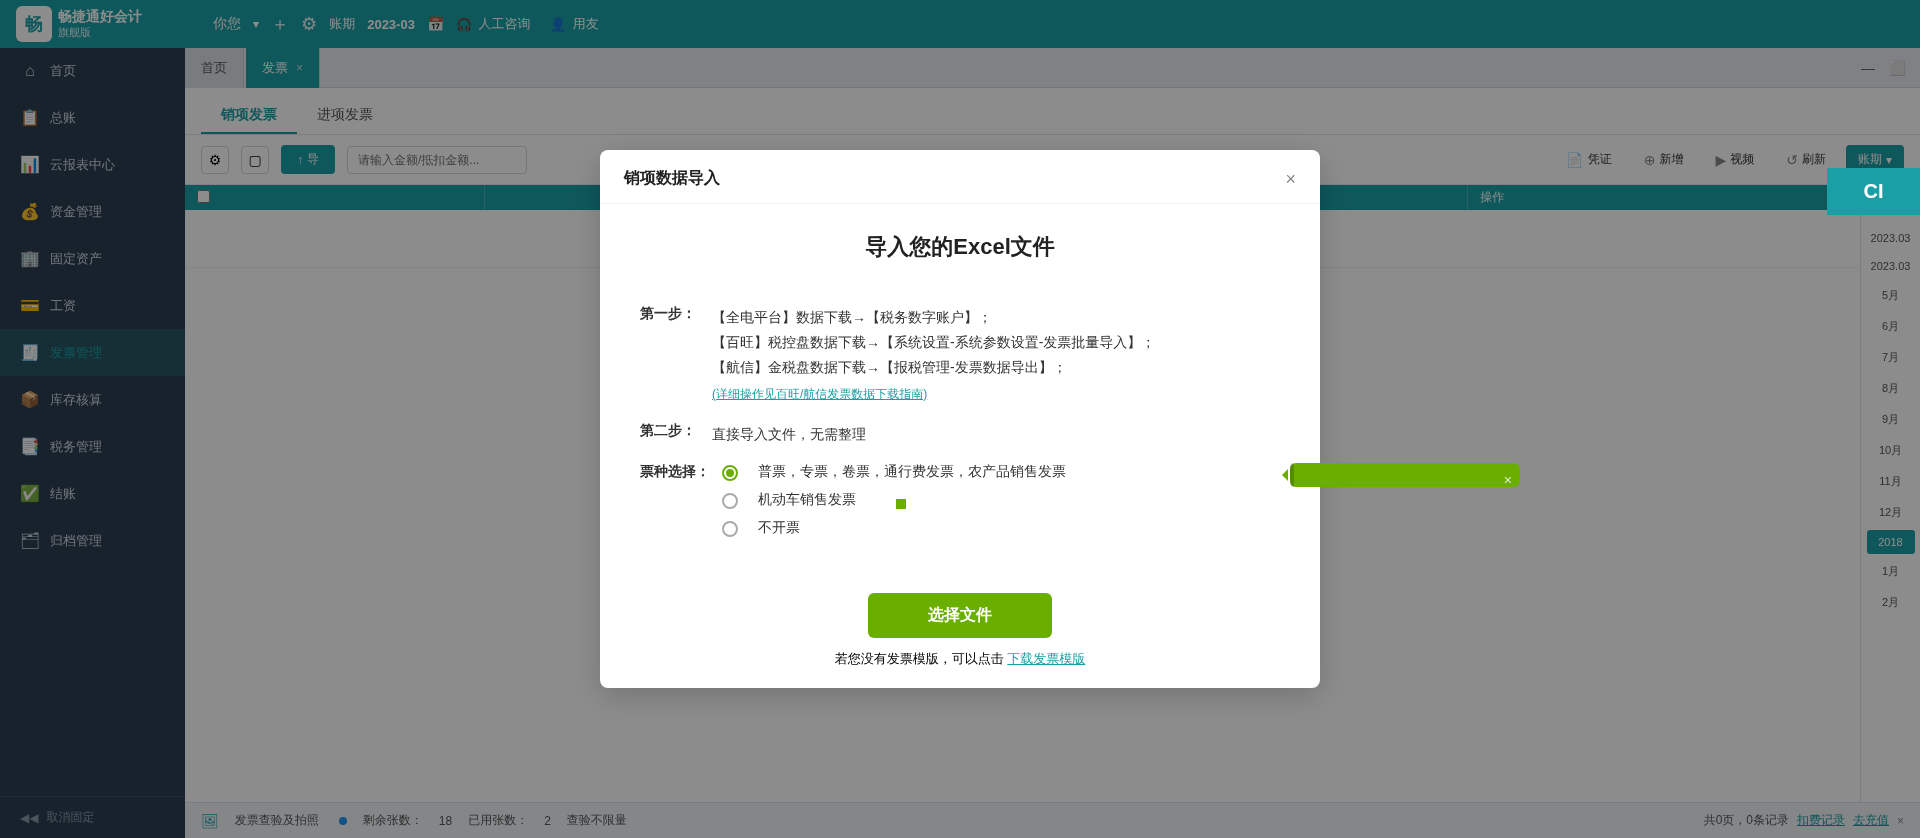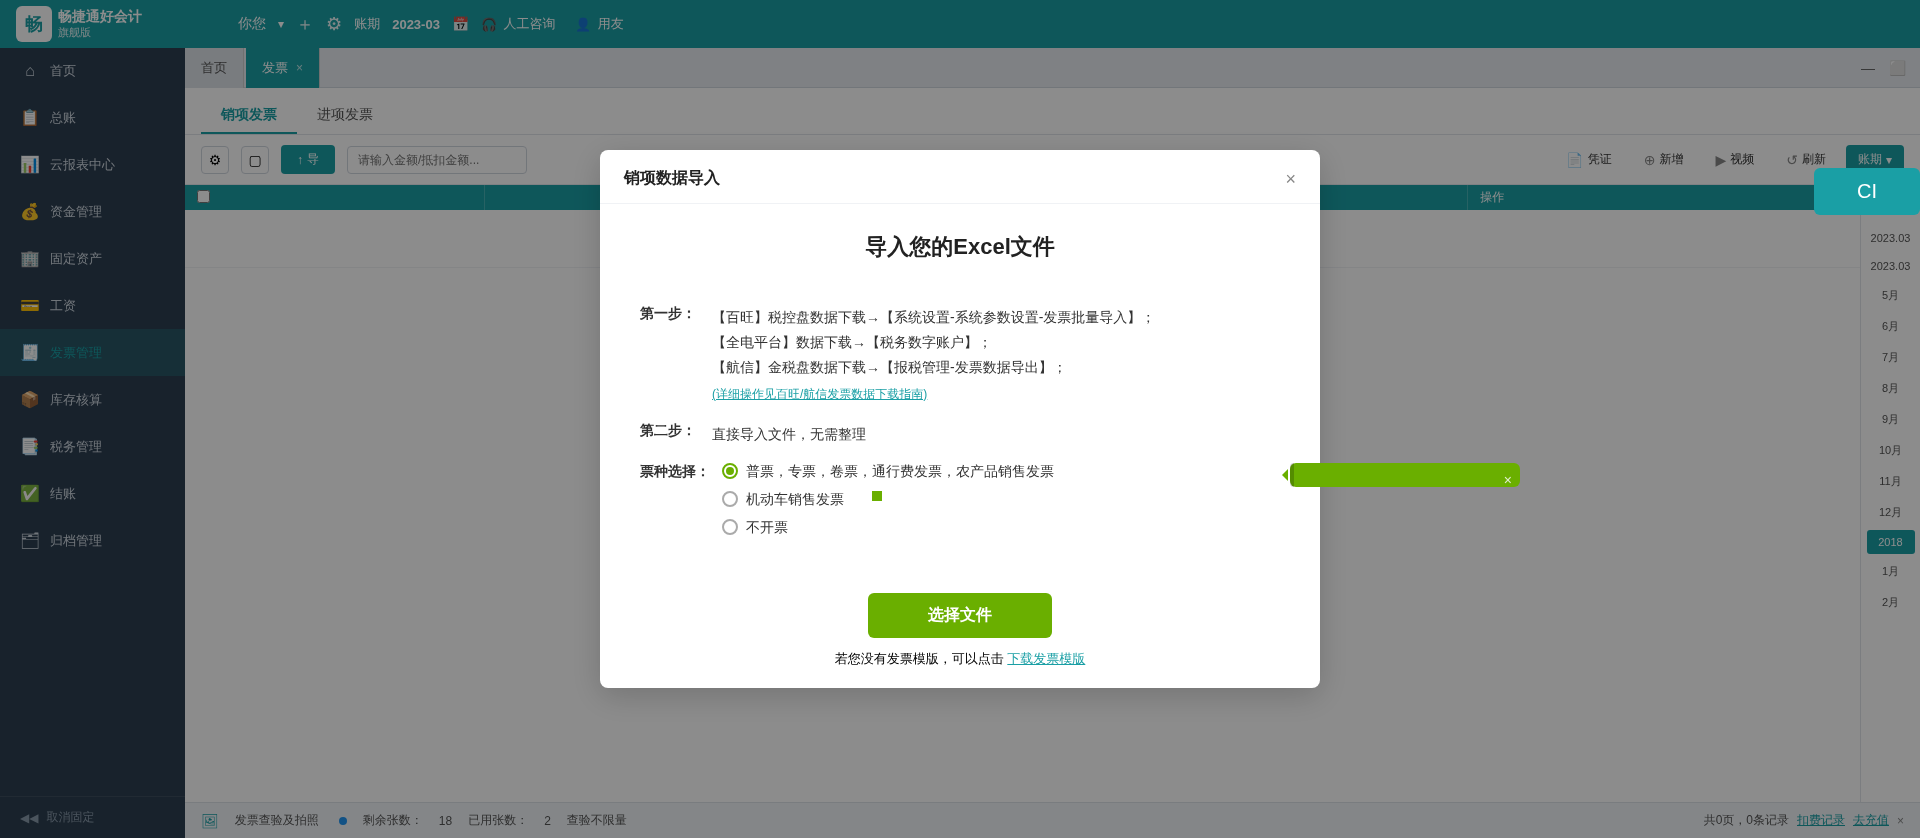--- a/index.html
+++ b/index.html
@@ -23,21 +23,21 @@
     }
     .logo-icon {
       width: 36px; height: 36px;
       background: white;
       border-radius: 6px;
       display: flex; align-items: center; justify-content: center;
       font-size: 18px; color: #1a9fa5; font-weight: bold;
     }
     .logo-text { color: white; font-size: 14px; font-weight: bold; line-height: 1.2; }
     .logo-sub { font-size: 11px; color: rgba(255,255,255,0.85); }
-    .company-name { color: white; font-size: 14px; margin-left: 25px; }
+    .company-name { color: white; font-size: 14px; }
     .dropdown-icon { color: white; font-size: 12px; cursor: pointer; }
     .top-btn { color: white; font-size: 18px; cursor: pointer; opacity: 0.9; }
     .period-label { color: white; font-size: 13px; }
     .period-value { color: white; font-size: 13px; font-weight: bold; }
     .top-right {
       display: flex;
       align-items: center;
       gap: 20px;
     }
     .consult-btn { color: white; display: flex; align-items: center; gap: 6px; cursor: pointer; font-size: 13px; }
@@ -334,21 +334,21 @@
       display: flex;
       align-items: flex-start;
       gap: 12px;
       font-size: 14px;
       color: #333;
     }
     .step-label { font-weight: bold; white-space: nowrap; min-width: 60px; }
     .step-content { flex: 1; line-height: 1.8; }
     .step-note { font-size: 12px; color: #1a9fa5; text-decoration: underline; cursor: pointer; }
     .radio-group { display: flex; flex-direction: column; gap: 10px; margin-left: 0; }
-    .radio-row { display: flex; align-items: flex-start; gap: 8px; cursor: pointer; font-size: 14px; color: #333; }
+    .radio-row { display: flex; align-items: flex-end; gap: 20px; cursor: pointer; font-size: 14px; color: #333; }
     .radio-circle {
       width: 16px; height: 16px;
       border-radius: 50%;
       border: 2px solid #aaa;
       display: inline-flex; align-items: center; justify-content: center;
       flex-shrink: 0;
     }
     .radio-circle.selected { border-color: #6aaf00; }
     .radio-dot {
       width: 8px; height: 8px;
@@ -415,31 +415,30 @@
       border-radius: 6px 0 0 6px;
     }
     .radio-section {
       position: relative;
     }
 
     .ci-badge {
       position: fixed;
       right: 0;
       top: 168px;
-      width: 106px;
+      width: 93px;
       height: 47px;
       background: #1a9fa5;
       color: white;
       display: flex;
       align-items: center;
       justify-content: center;
       font-size: 20px;
-      font-weight: normal;
+      font-weight: bold;
       z-index: 2000;
-      border-radius: 6px;
     }
   </style>
 </head>
 <body>
 
 <div class="top-bar">
   <div class="logo-area">
     <div class="logo-icon">畅</div>
     <div>
       <div class="logo-text">畅捷通好会计</div>
@@ -642,22 +641,22 @@
     <div class="modal-header">
       <span class="modal-title">销项数据导入</span>
       <span class="modal-close">×</span>
     </div>
     <div class="modal-body">
       <div class="modal-subtitle">导入您的Excel文件</div>
 
       <div class="step-row">
         <span class="step-label">第一步：</span>
         <div class="step-content">
+          <div>【全电平台】数据下载→【税务数字账户】；</div>
           <div>【百旺】税控盘数据下载→【系统设置-系统参数设置-发票批量导入】；</div>
-          <div>【全电平台】数据下载→【税务数字账户】；</div>
           <div>【航信】金税盘数据下载→【报税管理-发票数据导出】；</div>
           <div><span class="step-note">(详细操作见百旺/航信发票数据下载指南)</span></div>
         </div>
       </div>
 
       <div class="step-row">
         <span class="step-label">第二步：</span>
         <span class="step-content">直接导入文件，无需整理</span>
       </div>
 

